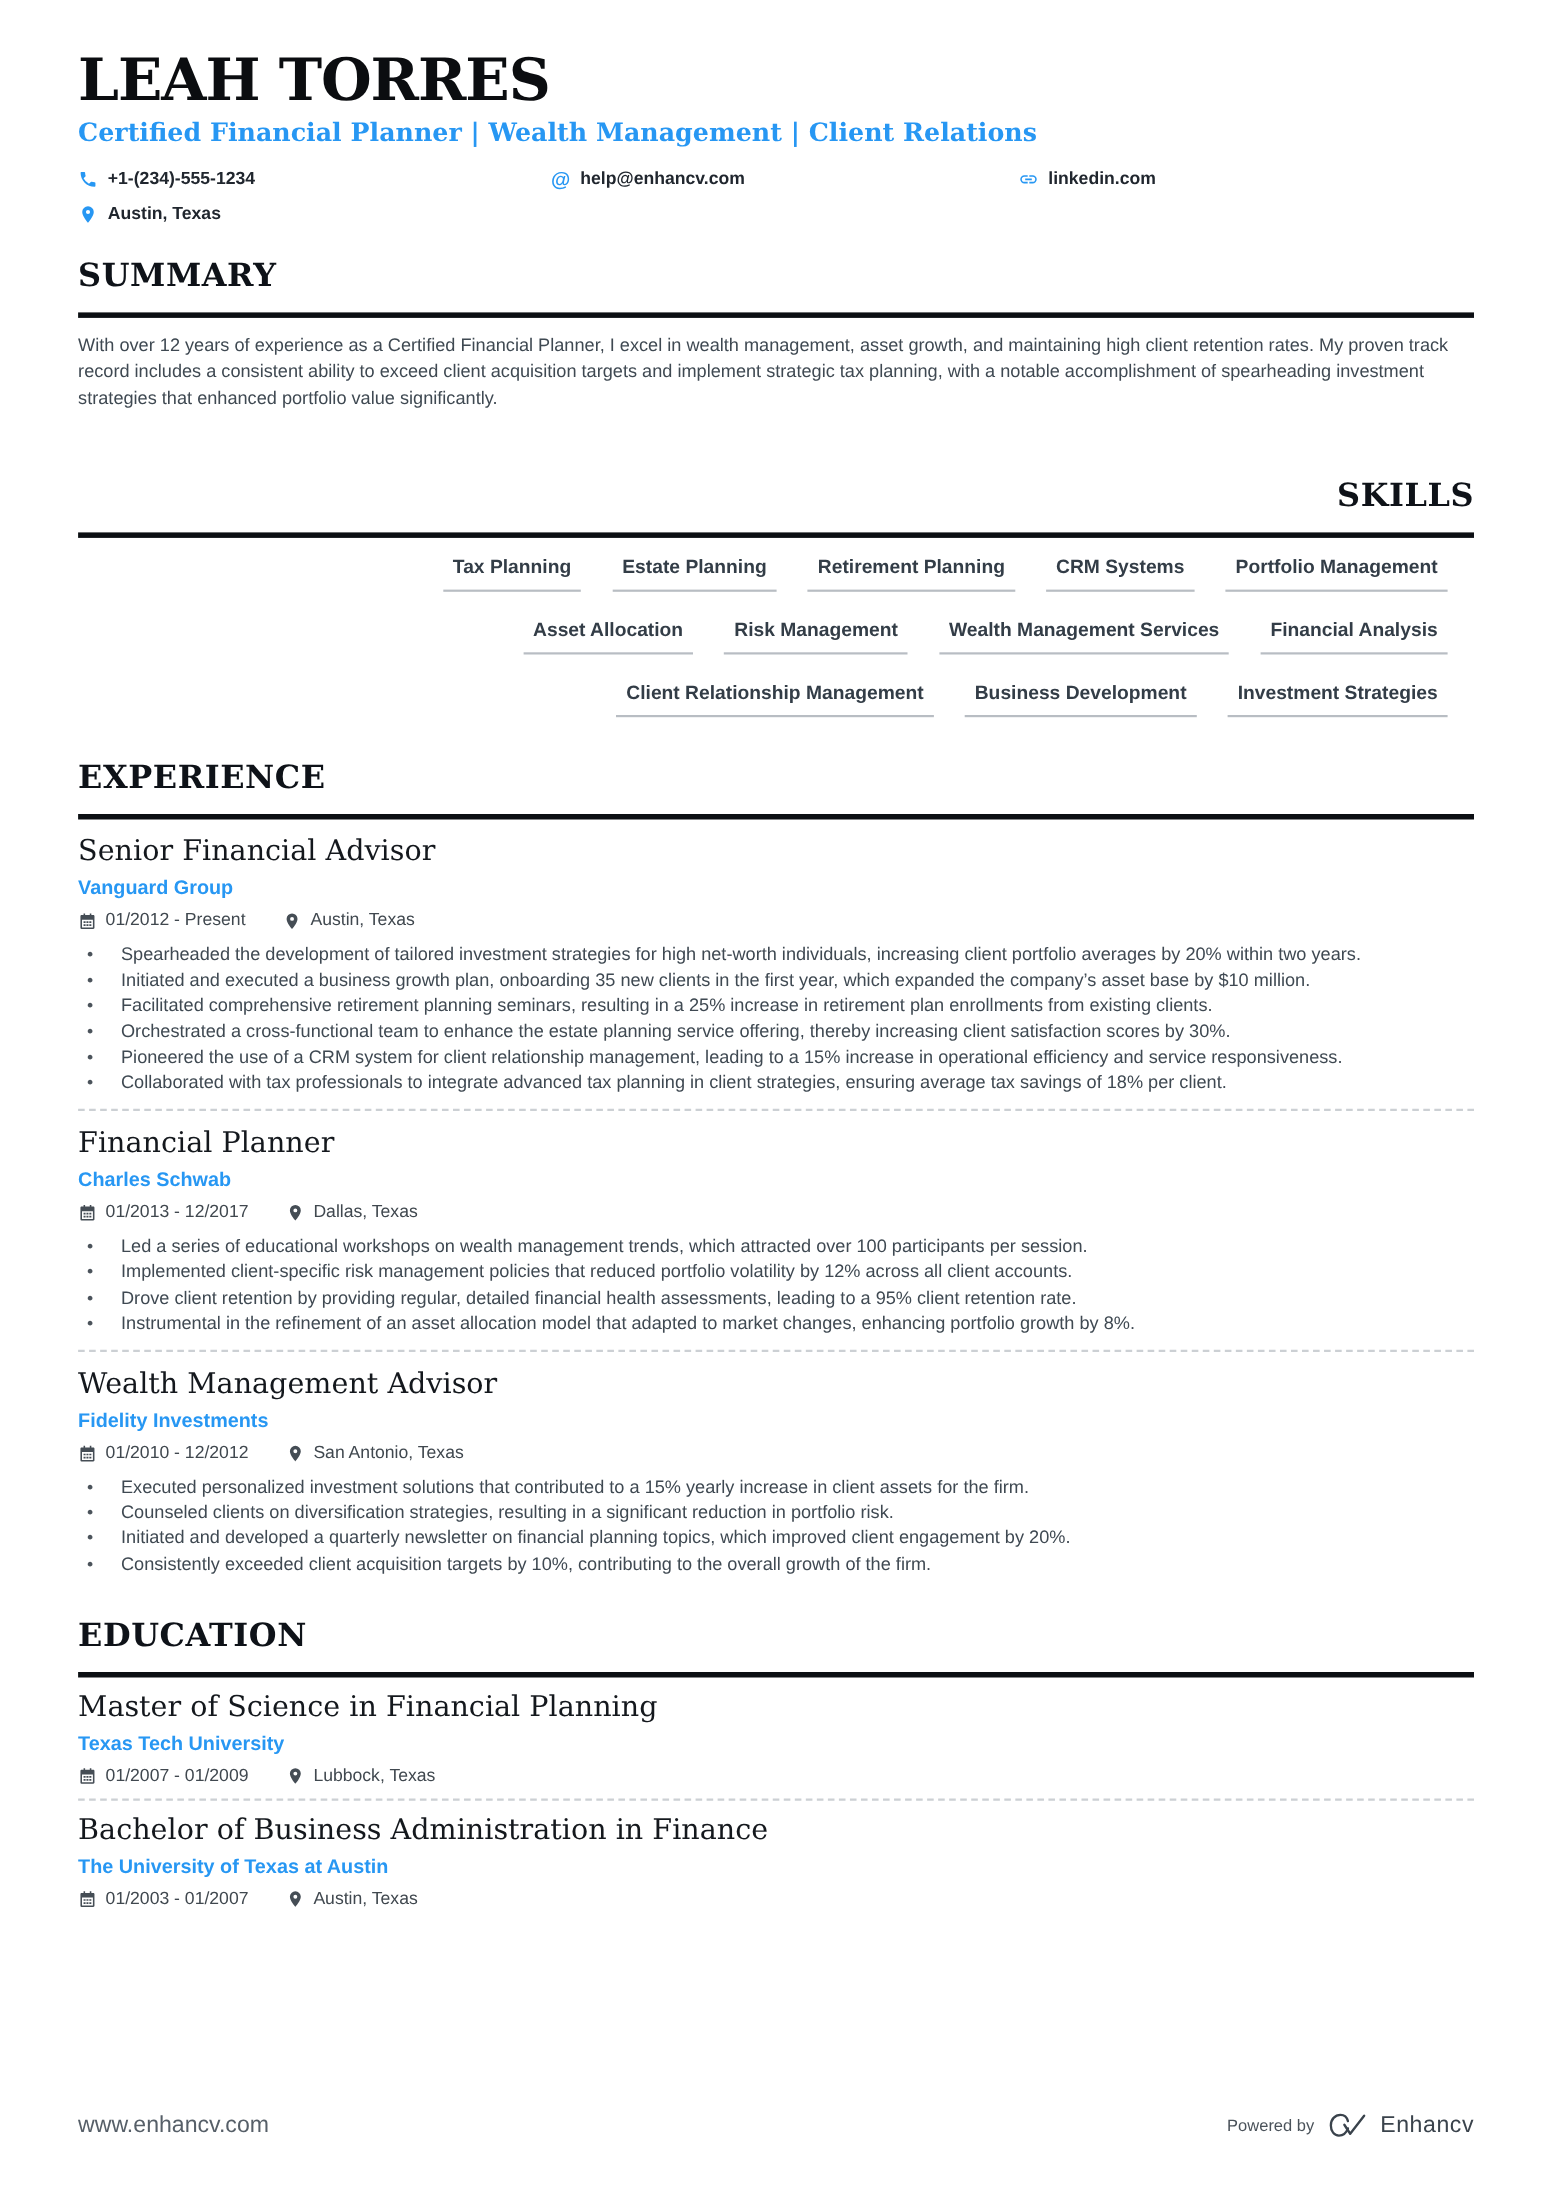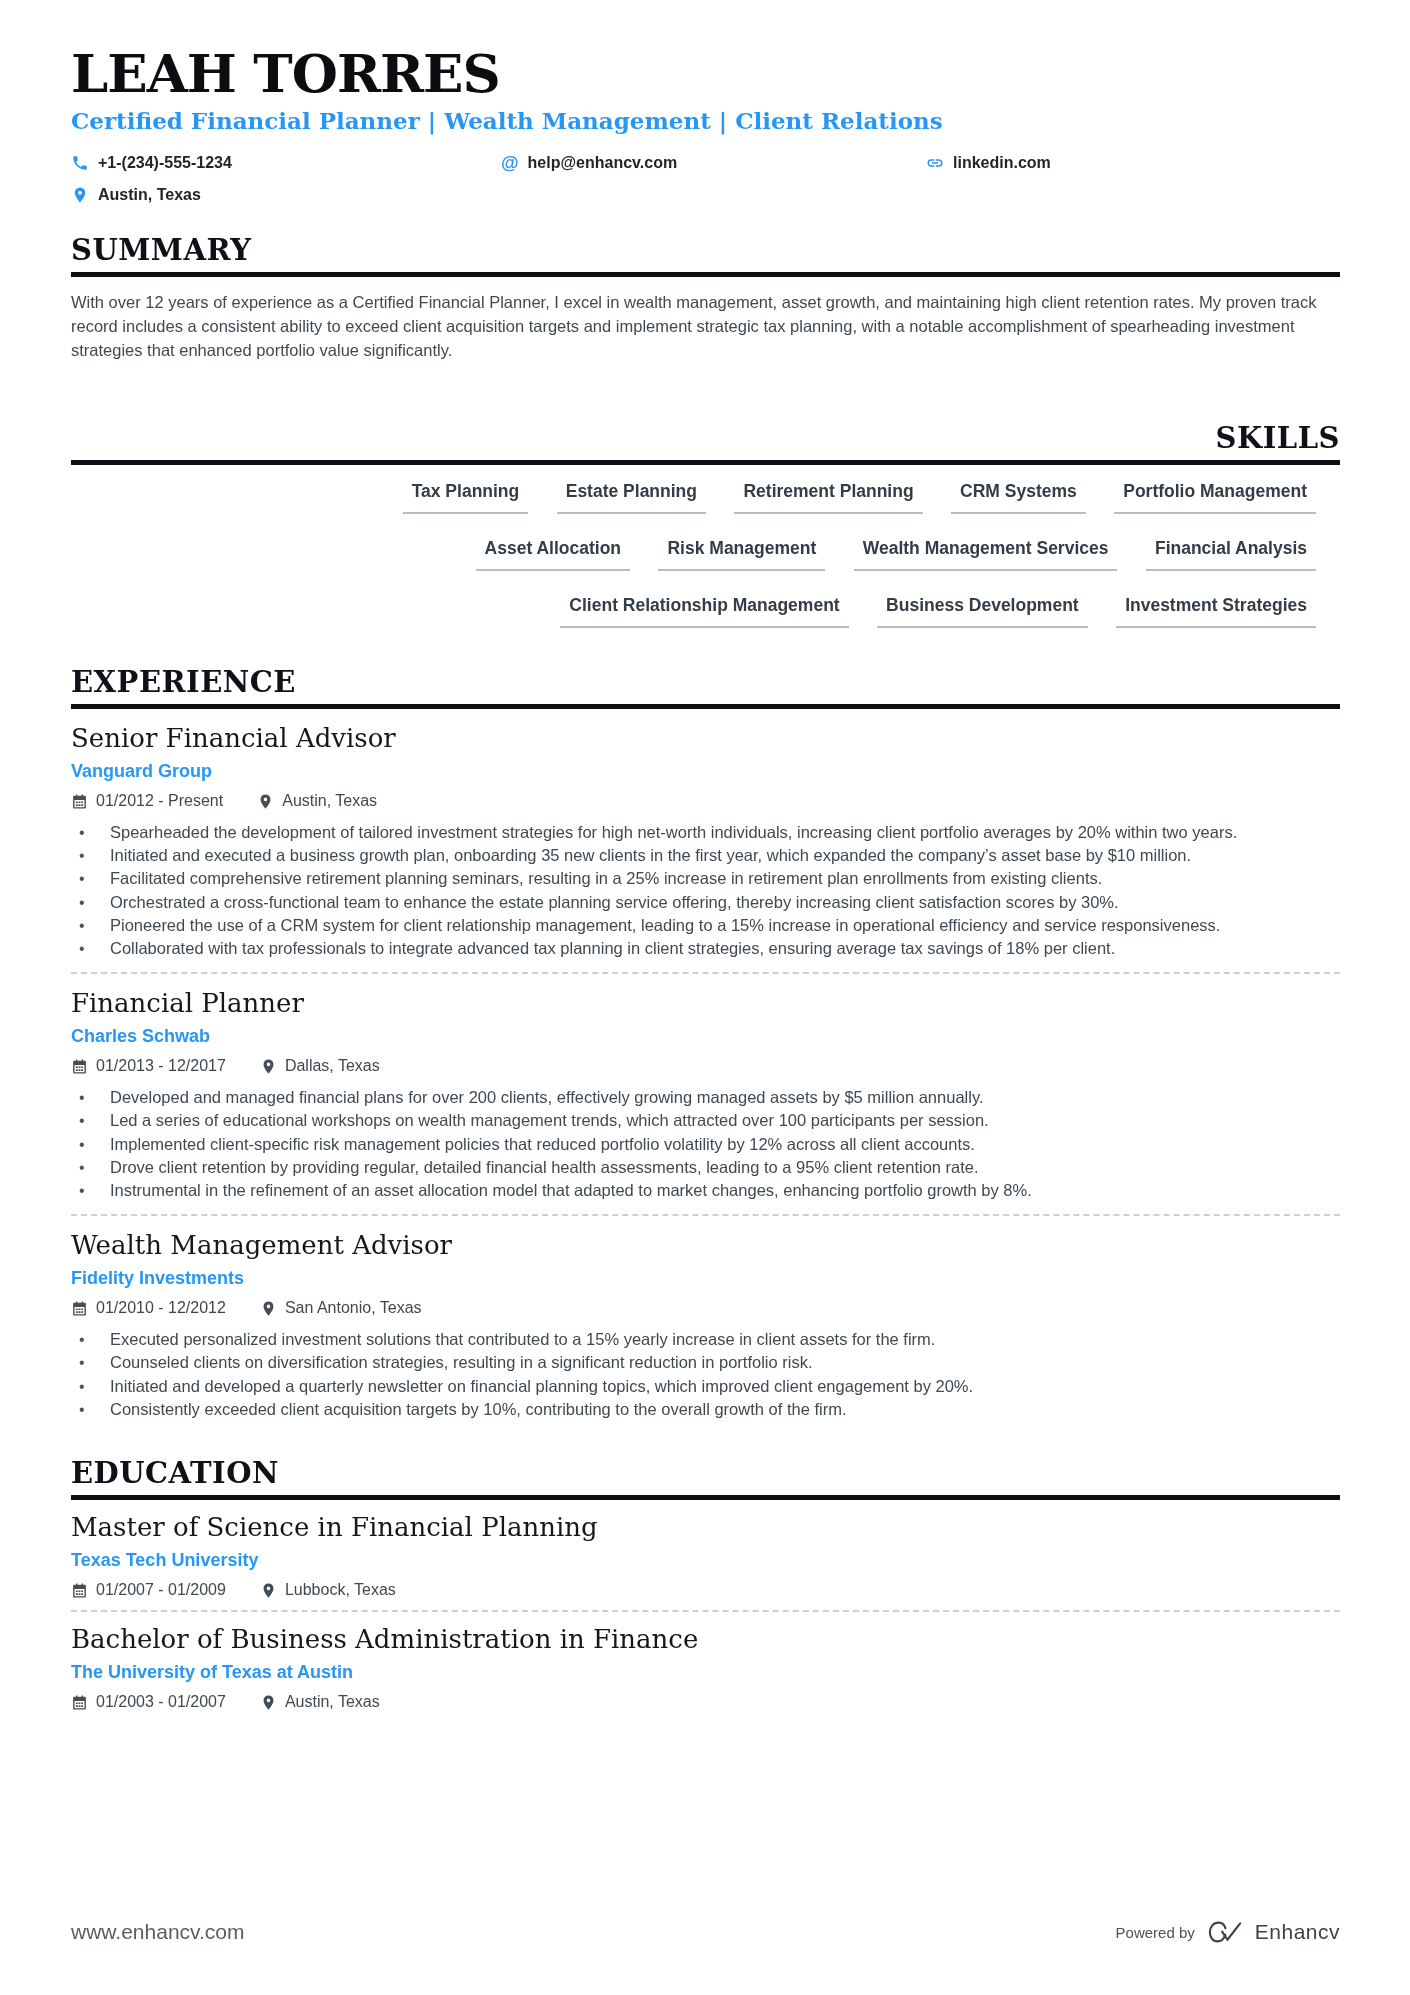--- a/index.html
+++ b/index.html
@@ -44,21 +44,21 @@
   }
   .contact-item .cicon{width:18px;height:18px;color:var(--accent);flex:0 0 auto;}
   .at-icon{color:var(--accent);font-weight:700;font-size:18px;line-height:18px;}
   .at-icon::before{content:"@";}
   
   .section{margin-top:0;}
   .sec-head{
     font-family:"DejaVu Serif","Liberation Serif",serif;
     font-weight:700;font-size:29px;line-height:32px;
     letter-spacing:.5px;color:var(--ink);
-    padding-bottom:6px;border-bottom:5px solid #0c0f13;
+    padding-bottom:18px;border-bottom:5px solid #0c0f13;
   }
   .sec-summary{margin-top:27px;}
   .sec-skills{margin-top:60px;text-align:right;}
   .sec-experience{margin-top:38px;}
   .sec-education{margin-top:36px;}
   .summary-text{
     margin-top:13px;font-size:16.5px;line-height:24px;color:var(--body);
   }
   
   .skills-rows{margin-top:14px;}
@@ -239,21 +239,20 @@
           <span>01/2013 - 12/2017</span>
         </span>
         <span class="meta-item">
           <svg class="micon">
               <use href="#i-pin"></use>
             </svg>
           <span>Dallas, Texas</span>
         </span>
       </div>
       <ul class="bullets">
-        <li>Developed and managed financial plans for over 200 clients, effectively growing managed assets by $5 million annually.</li>
         <li>Led a series of educational workshops on wealth management trends, which attracted over 100 participants per session.</li>
         <li>Implemented client-specific risk management policies that reduced portfolio volatility by 12% across all client accounts.</li>
         <li>Drove client retention by providing regular, detailed financial health assessments, leading to a 95% client retention rate.</li>
         <li>Instrumental in the refinement of an asset allocation model that adapted to market changes, enhancing portfolio growth by 8%.</li>
       </ul>
       <div class="entry-divider"></div>
     </div>
 
     <div class="entry">
       <div class="entry-title">Wealth Management Advisor</div>

